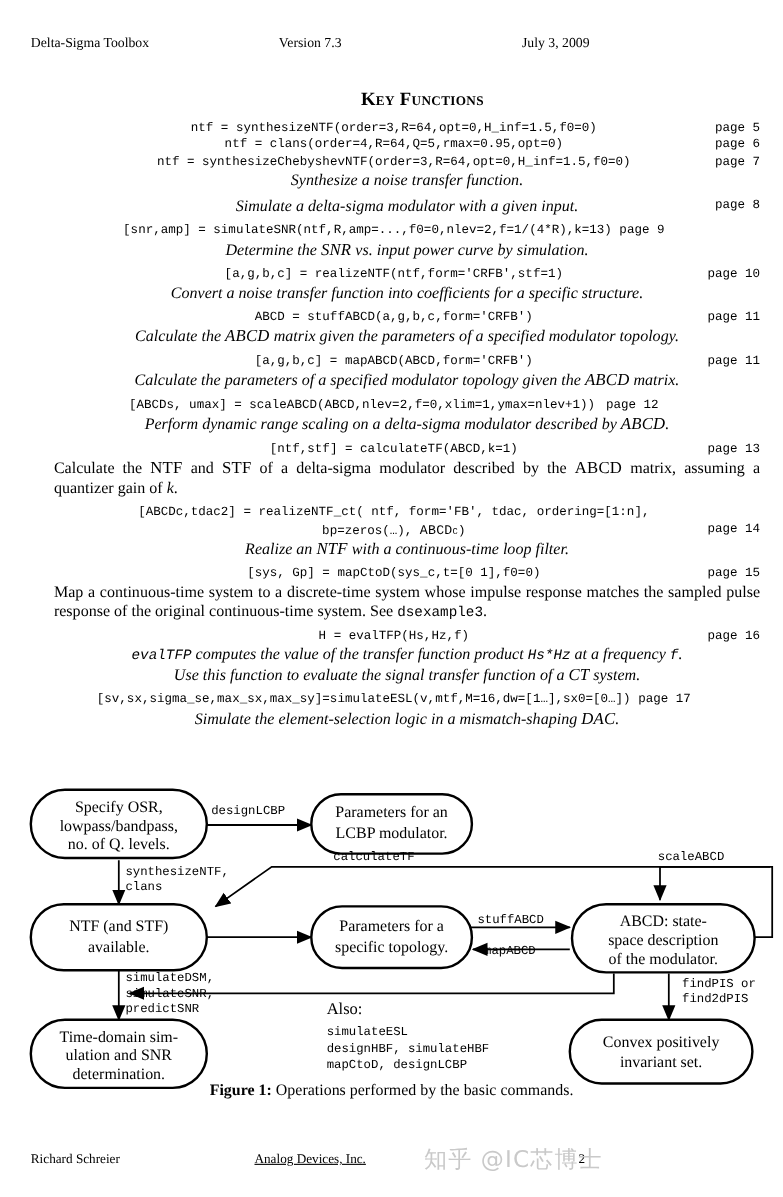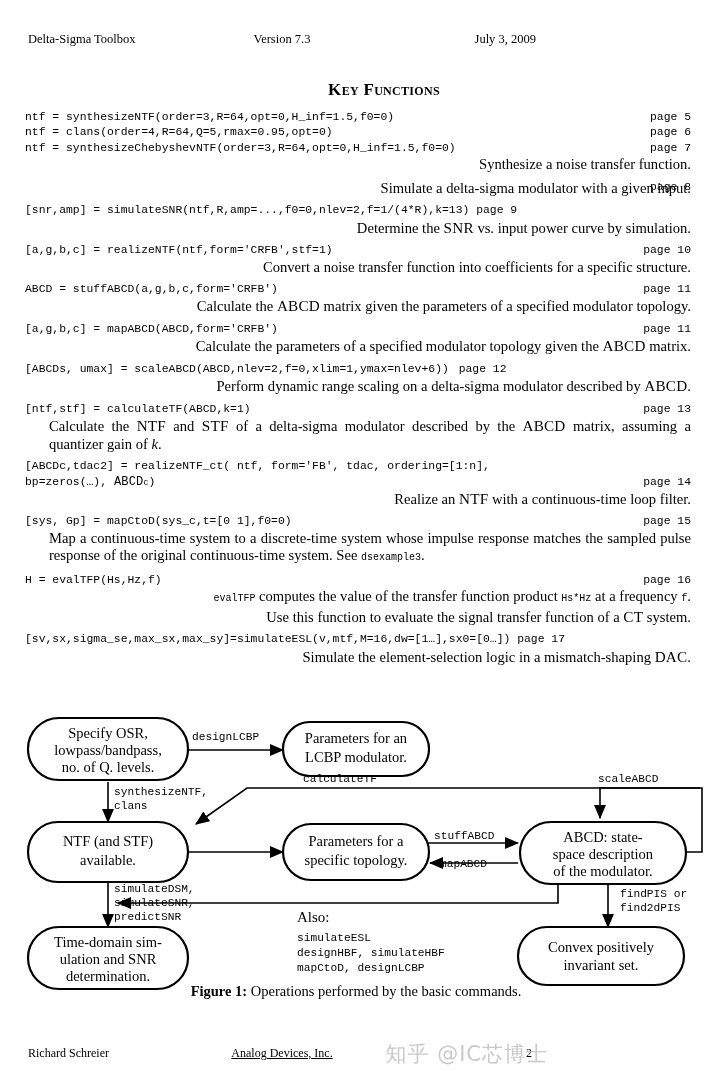--- a/index.html
+++ b/index.html
@@ -60,20 +60,21 @@
   }
   .entry { margin-bottom: 1px; }
   .entry.gap { margin-top: 6px; }
 
   .sig {
     position: relative;
     font-family: "Liberation Mono", "DejaVu Sans Mono", monospace;
     font-size: 11.4px;
     line-height: 15.4px;
     white-space: nowrap;
+    text-align: center;
   }
   .sig .code { }
   .sig .pg {
     position: absolute;
     right: 0;
     top: 0;
     font-family: "Liberation Mono", "DejaVu Sans Mono", monospace;
     font-size: 11.4px;
   }
   
@@ -81,25 +82,25 @@
   .sig.tight-pg .pg  { position: static; margin-left: 0; }
 
   .desc {
     font-family: "Liberation Serif", "DejaVu Serif", serif;
     font-size: 14.6px;
     line-height: 17.5px;
     margin-left: 24px;
     text-align: justify;
     text-justify: inter-word;
   }
-  .desc.nojust { text-align: right; }
+  .desc.nojust { text-align: center; font-style: italic; }
   .sc { font-variant: small-caps; font-size: 15.2px; letter-spacing: .2px; }
   .mono {
     font-family: "Liberation Mono", "DejaVu Sans Mono", monospace;
-    font-size: 10px;
+    font-size: 13px;
   }
   .ital { font-style: italic; }
 
   
   .figure {
     position: absolute;
     top: 700px;
     left: 0;
     width: 712px;
     height: 300px;
@@ -222,21 +223,21 @@
     <div class="entry gap">
       <div class="sig">
         <span class="code">[a,g,b,c] = mapABCD(ABCD,form='CRFB')</span>
         <span class="pg">page 11</span>
       </div>
       <div class="desc nojust">Calculate the parameters of a specified modulator topology given the <span class="sc">ABCD</span> matrix.</div>
     </div>
 
     <div class="entry gap">
       <div class="sig inline-pg">
-        <span class="code">[ABCDs, umax] = scaleABCD(ABCD,nlev=2,f=0,xlim=1,ymax=nlev+6))</span>
+        <span class="code">[ABCDs, umax] = scaleABCD(ABCD,nlev=2,f=0,xlim=1,ymax=nlev+1))</span>
         <span class="pg">page 12</span>
       </div>
       <div class="desc nojust">Perform dynamic range scaling on a delta-sigma modulator described by <span class="sc">ABCD</span>.</div>
     </div>
 
     <div class="entry gap">
       <div class="sig">
         <span class="code">[ntf,stf] = calculateTF(ABCD,k=1)</span>
         <span class="pg">page 13</span>
       </div>

